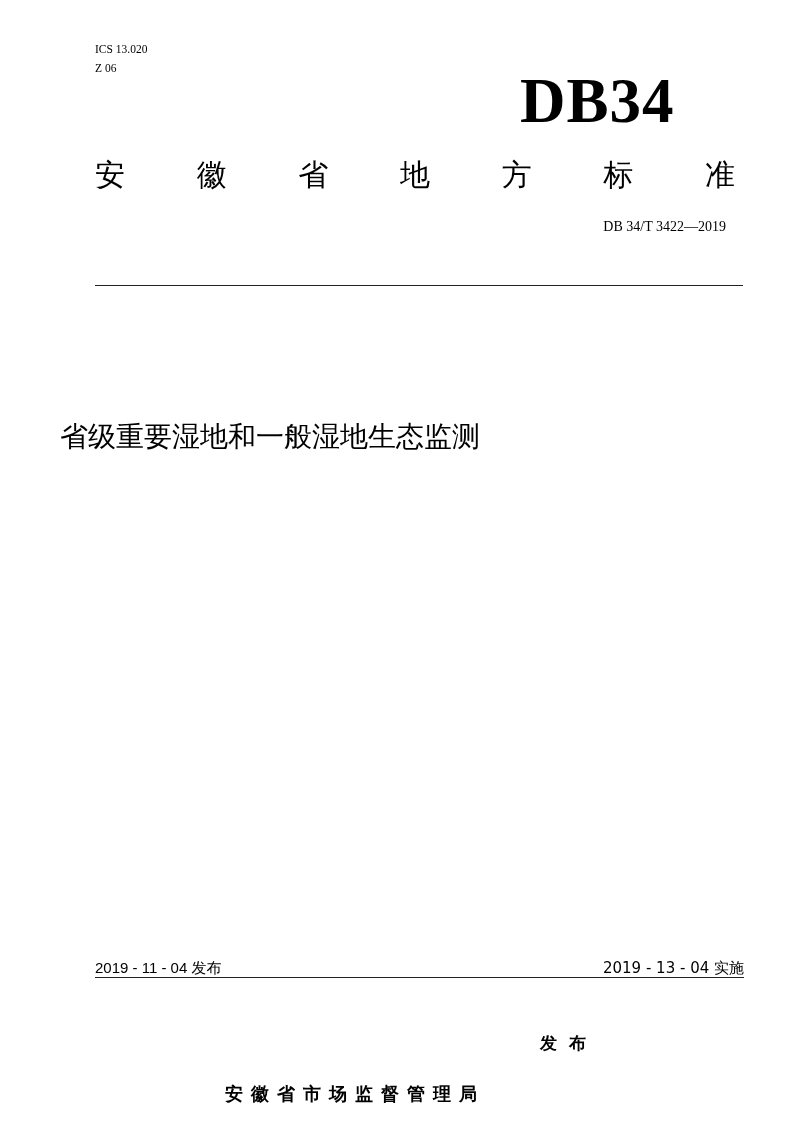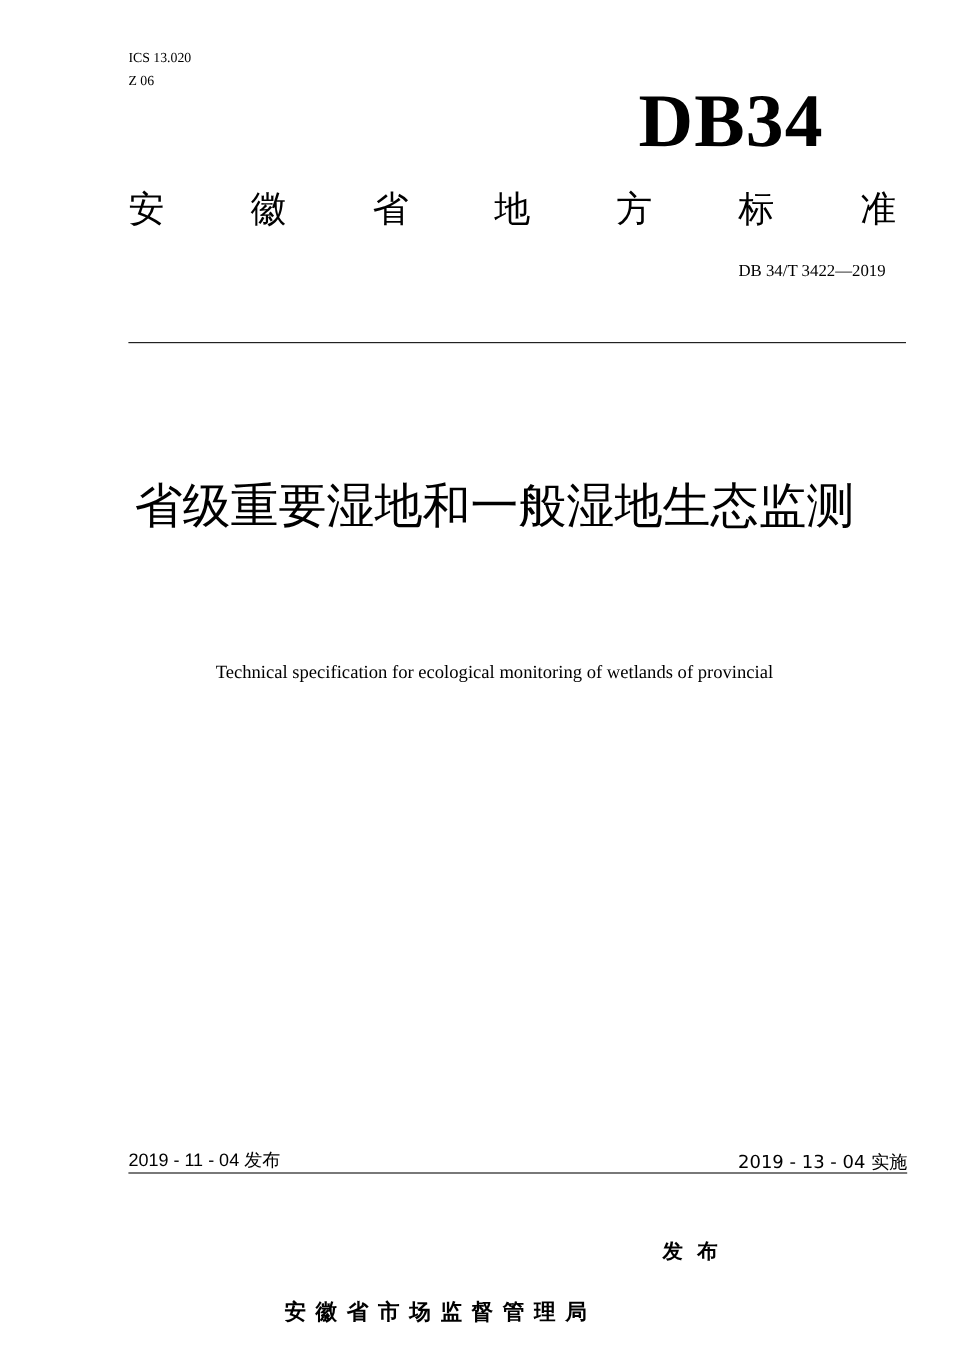--- a/index.html
+++ b/index.html
@@ -8,21 +8,21 @@
       background: #ffffff;
     }
     body {
       width: 800px;
       height: 1132px;
       position: relative;
       overflow: hidden;
       color: #000000;
       font-family: "DejaVu Sans", sans-serif;
     }
-    .abs { position: absolute; margin-left: 12px; }
+    .abs { position: absolute; }
 
     .ics {
       left: 95px; top: 40px;
       font-family: "Liberation Serif", serif;
       font-size: 11.5px;
       line-height: 18px;
       white-space: nowrap;
     }
     .ics div { height: 19px; }
 
@@ -61,25 +61,25 @@
     }
 
     .rule {
       height: 0;
       border-top: 1.4px solid #222222;
     }
     .rule-top { left: 95px; top: 285px; width: 648px; }
     .rule-date { left: 95px; top: 977px; width: 649px; }
 
     .title-cn {
-      left: 60px; top: 400px;
+      left: 60px; top: 415px;
       width: 680px;
-      text-align: center;
+      text-align: left;
       font-family: "DejaVu Sans", sans-serif;
-      font-size: 40px;
+      font-size: 28px;
       line-height: 44px;
     }
     .title-cn div { white-space: nowrap; }
 
     .title-en {
       left: 60px; top: 548px;
       width: 680px;
       text-align: center;
       font-family: "Liberation Serif", serif;
       font-size: 15.5px;
@@ -145,21 +145,20 @@
 
 <div class="abs std-number">DB 34/T  3422—2019</div>
 
 <div class="abs rule rule-top"></div>
 
 <div class="abs title-cn">
   <div>省级重要湿地和一般湿地生态监测</div>
 </div>
 
 <div class="abs title-en">
-  <div>Technical specification for ecological monitoring of wetlands of provincial</div>
 </div>
 
 <div class="abs date-issue">2019 - 11 - 04 发布</div>
 <div class="abs date-impl">2019 - 13 - 04 实施</div>
 
 <div class="abs rule rule-date"></div>
 
 <div class="abs publisher">安徽省市场监督管理局</div>
 <div class="abs publish-label">发布</div>
 

